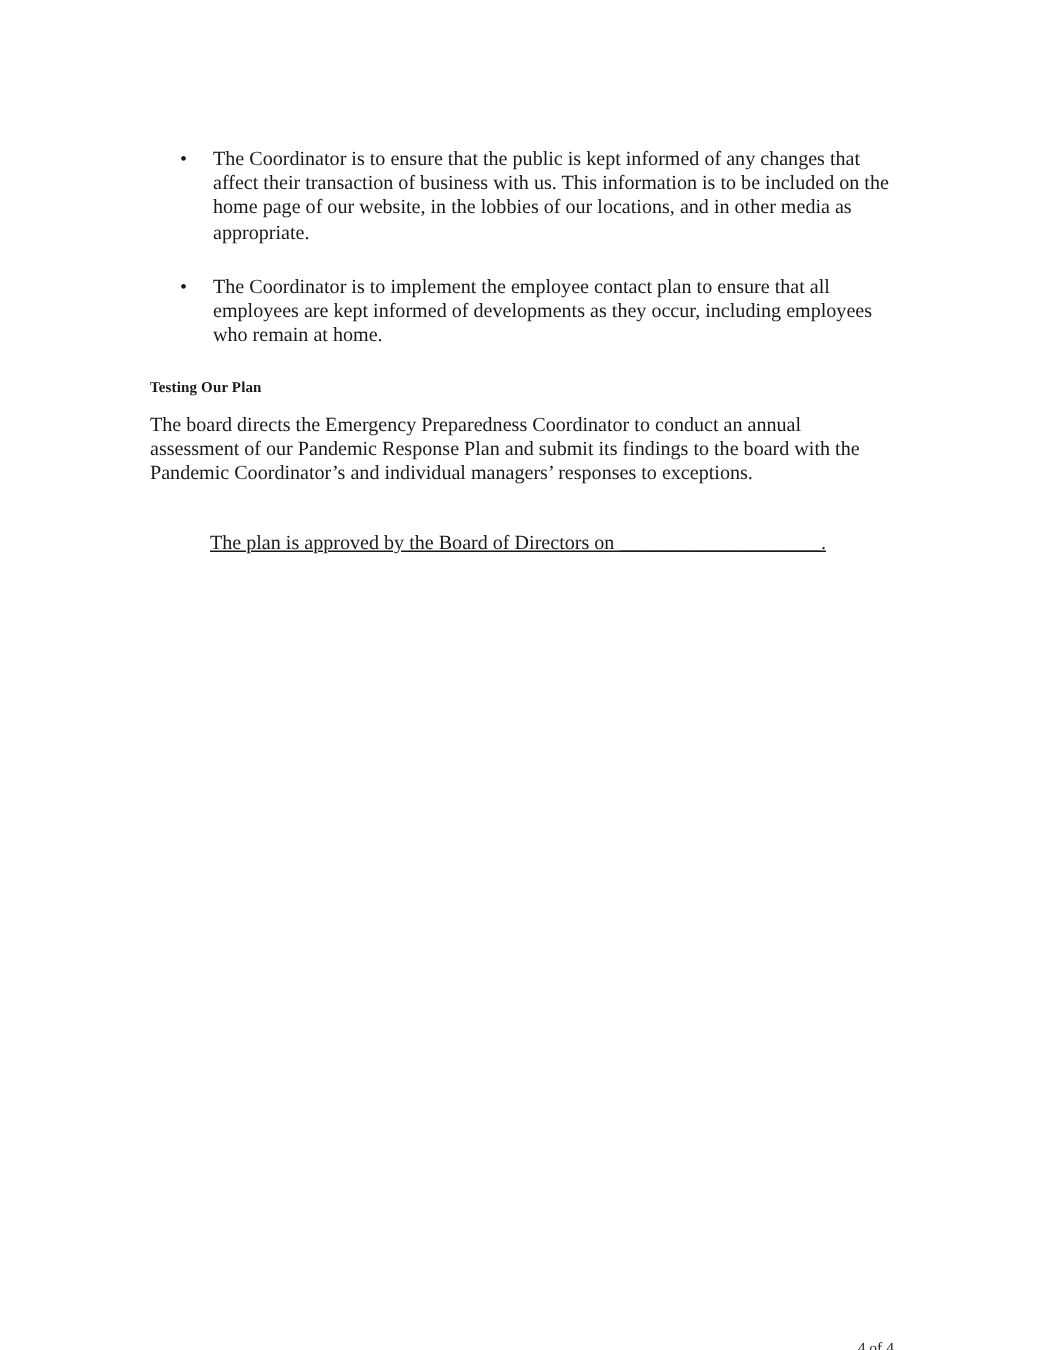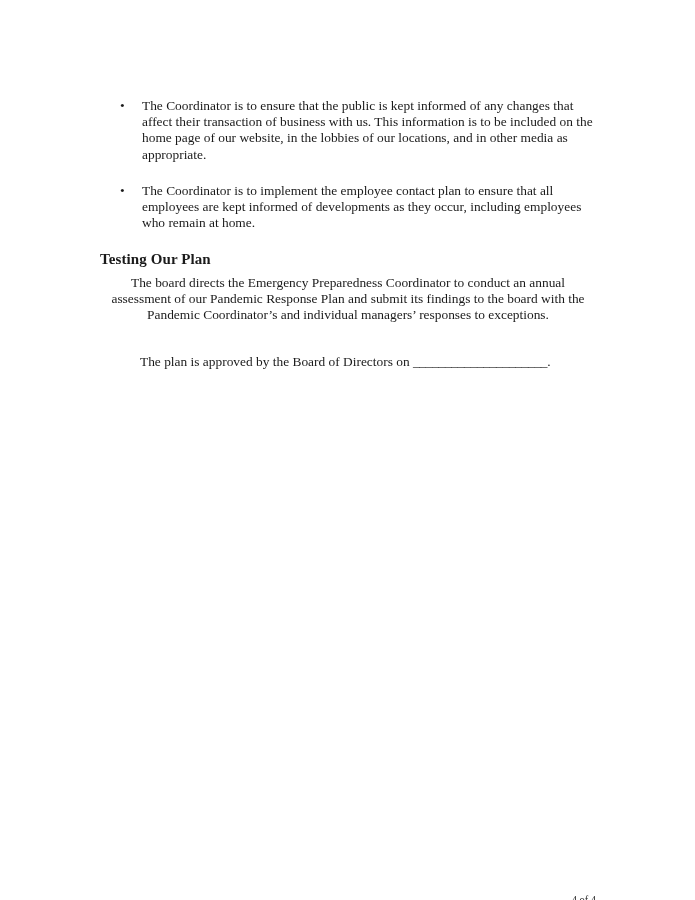--- a/index.html
+++ b/index.html
@@ -58,41 +58,42 @@
     color: #1a1a1a;
   }
   .bullet-text {
     display: block;
     margin-top: 20px;
   }
 
   
   .section-heading {
     margin: 20px 0 0 0;
-    font-size: 15px;
+    font-size: 10px;
     line-height: 16.2px;
     font-weight: bold;
     letter-spacing: 0.1px;
   }
 
   
   .body-paragraph {
     margin: 7px 0 0 0;
     font-size: 13.4px;
     line-height: 16.2px;
-    text-align: center;
+    text-align: left;
   }
 
   
   .approval-line {
     margin: 31px 0 0 0;
     padding-left: 40px;
     font-size: 13.4px;
     line-height: 16.2px;
     white-space: nowrap;
+    text-decoration: underline;
   }
   .approval-blank {
     letter-spacing: -0.3px;
   }
 
   
   .page-footer {
     position: absolute;
     left: 0;
     top: 845px;

